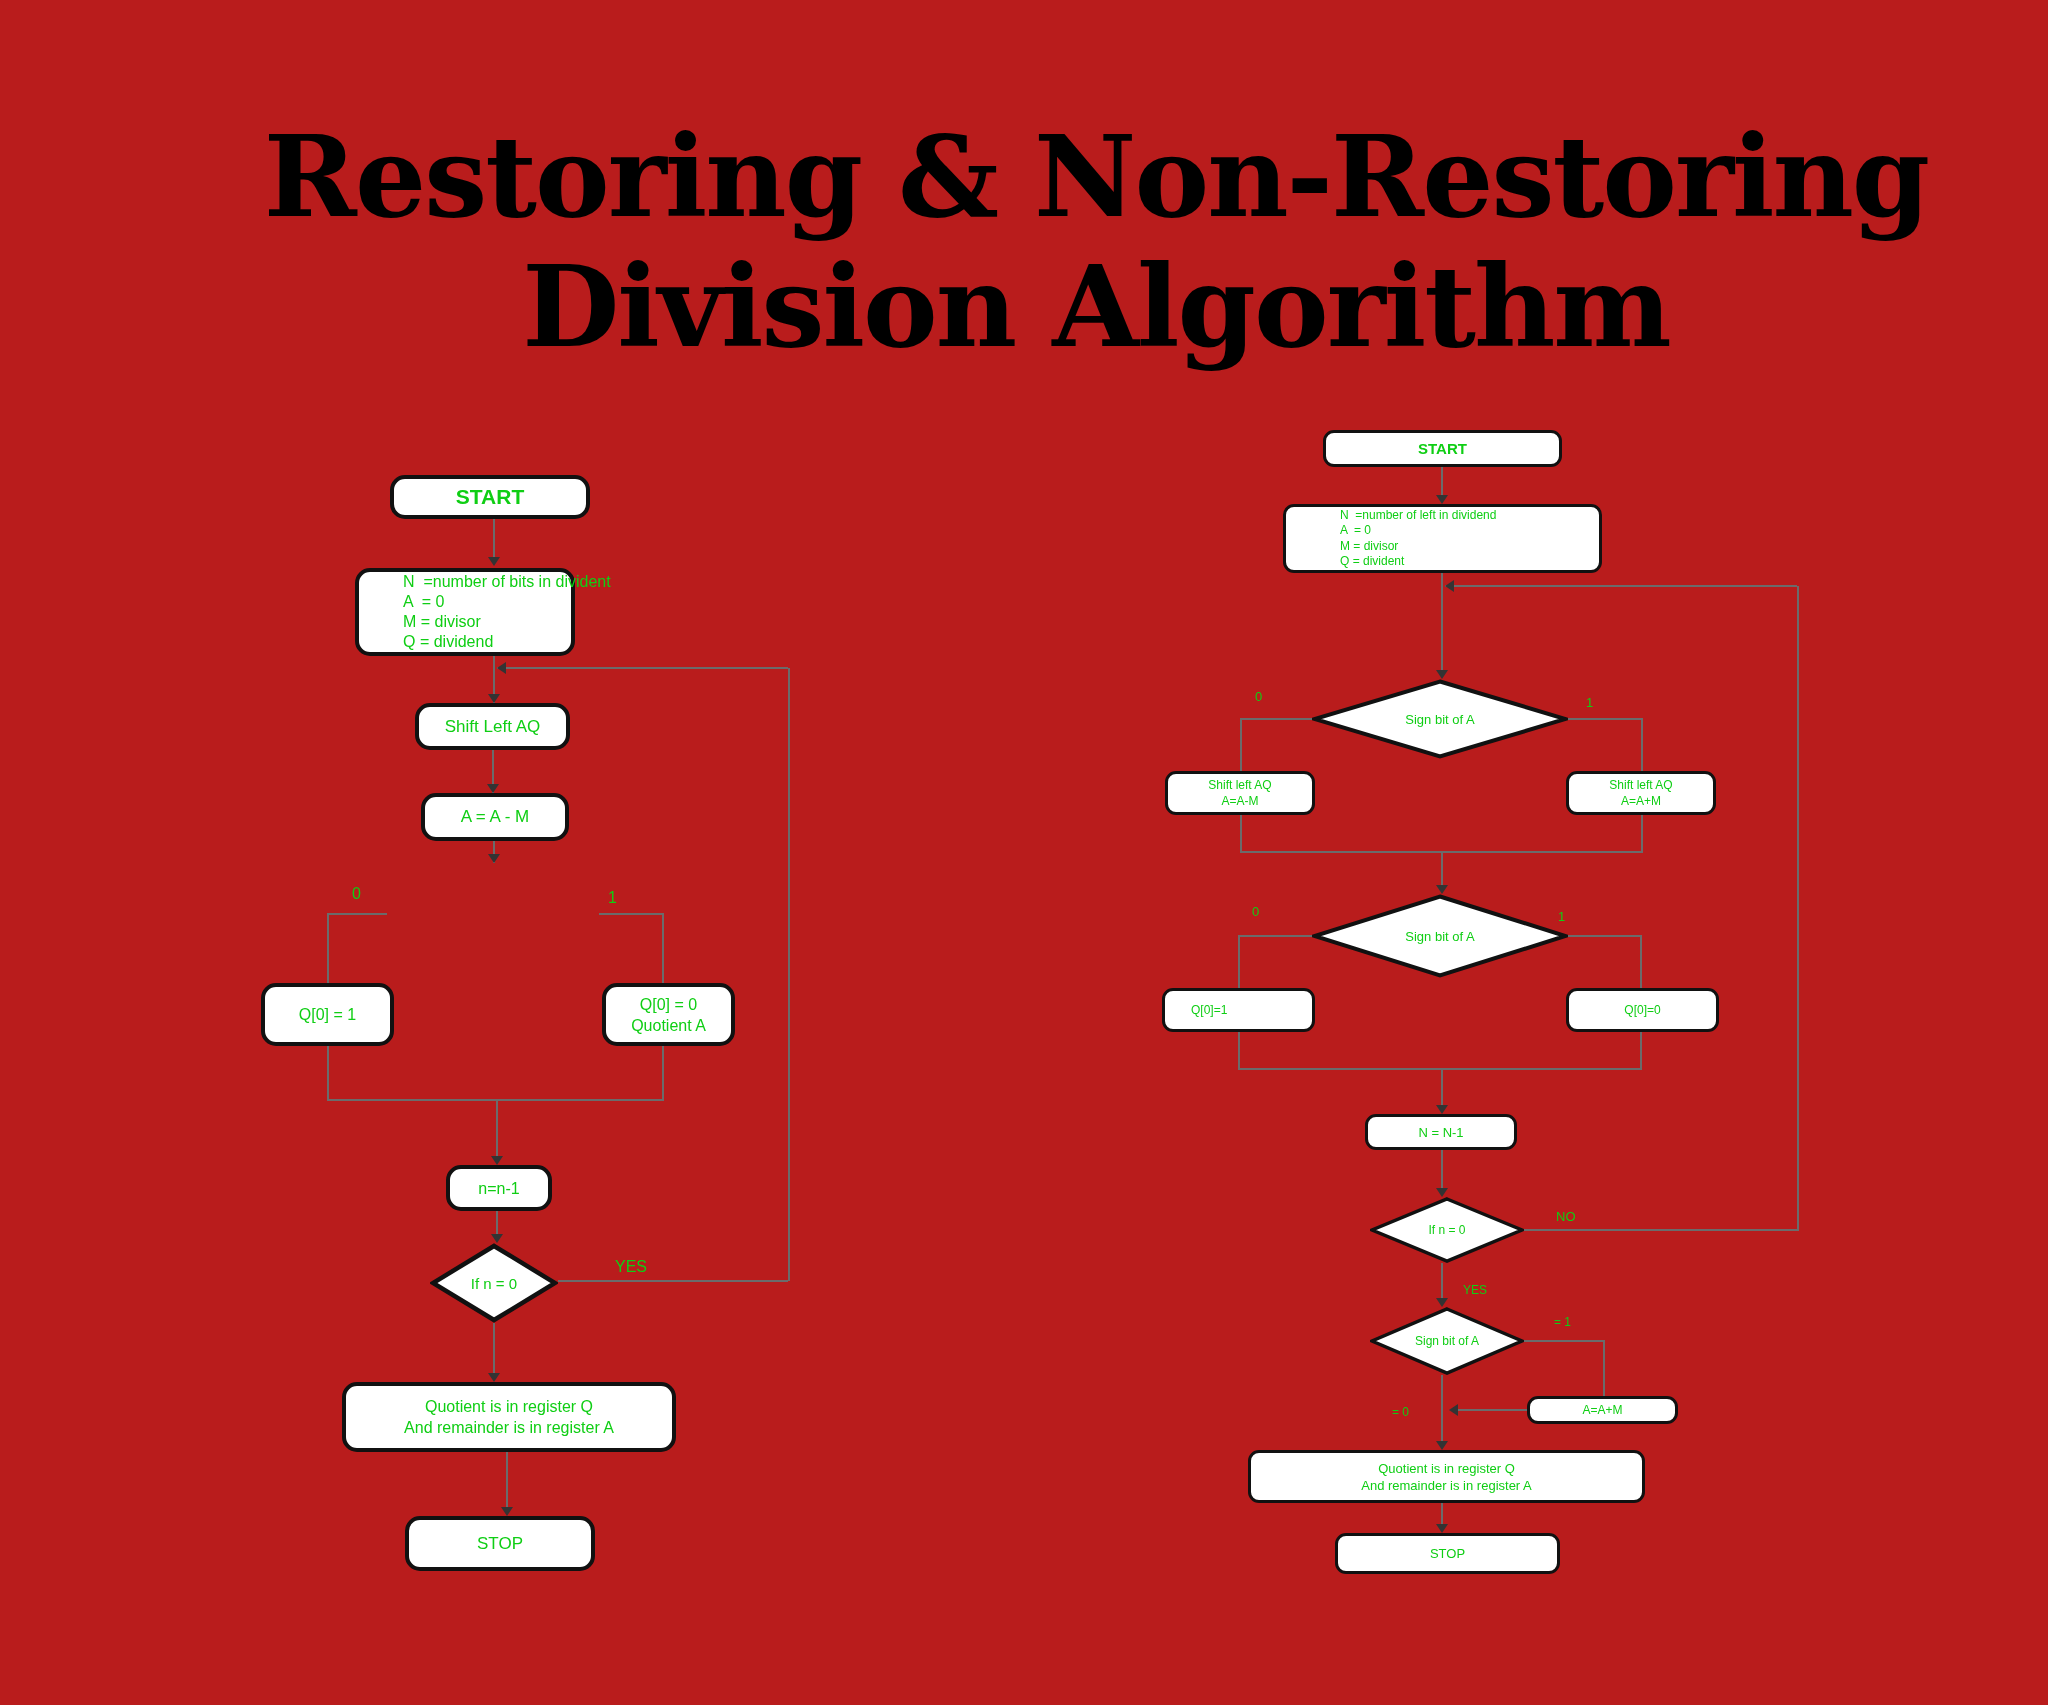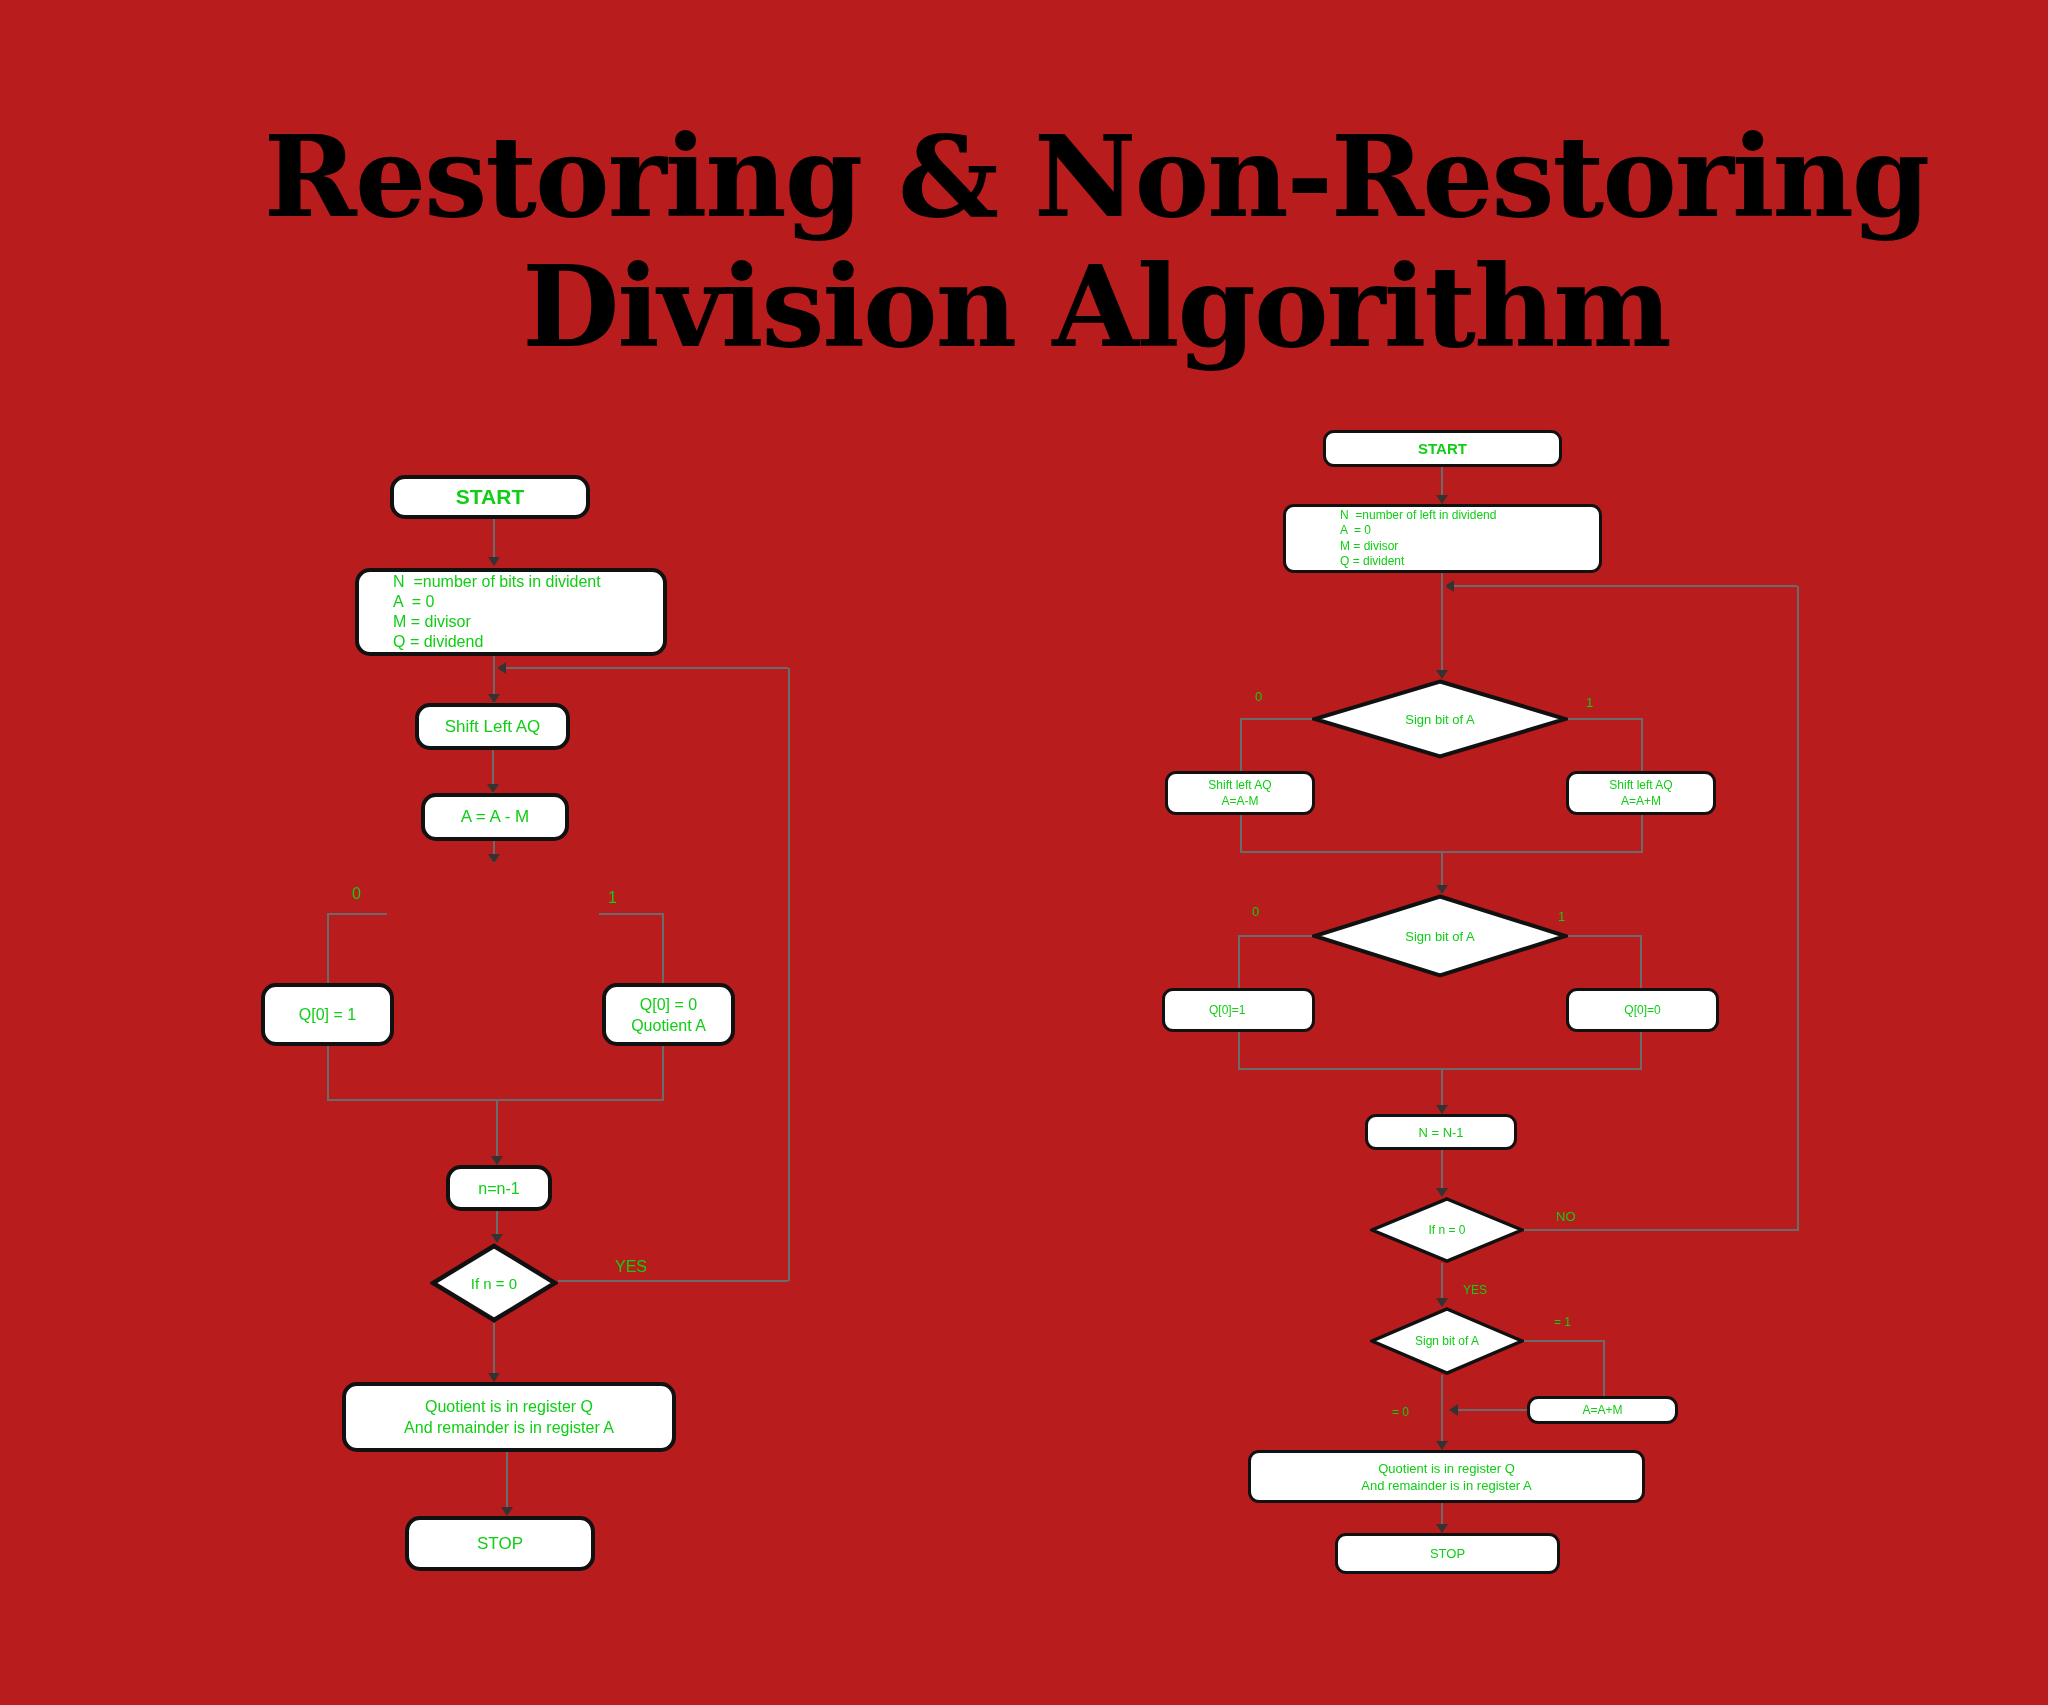--- a/index.html
+++ b/index.html
@@ -71,21 +71,21 @@
   <i class="hl" style="left:558px;top:1280px;width:230px"></i>
   <i class="vl" style="left:493px;top:1323px;height:53px"></i>
   <i class="arrd" style="left:488px;top:1373px"></i>
   <i class="vl" style="left:506px;top:1452px;height:58px"></i>
   <i class="arrd" style="left:501px;top:1507px"></i>
 
   <div class="box f21b" style="left:390px;top:475px;width:200px;height:44px">
     <div class="ln">START</div>
   </div>
 
-  <div class="box f16i leftalign" style="left:355px;top:568px;width:312px;height:88px;padding-left:34px">
+  <div class="box f16i leftalign" style="left:355px;top:568px;width:220px;height:88px;padding-left:44px">
     <div class="ln">N  =number of bits in divident</div>
     <div class="ln">A  = 0</div>
     <div class="ln">M = divisor</div>
     <div class="ln">Q = dividend</div>
   </div>
 
   <div class="box f17" style="left:415px;top:703px;width:155px;height:47px">
     <div class="ln">Shift Left AQ</div>
   </div>
 
@@ -197,21 +197,21 @@
 
   <div class="diamond" style="left:1312px;top:894px">
     <svg width="256" height="84" viewBox="0 0 256 84">
       <polygon points="128,2.5 253.5,42 128,81.5 2.5,42" fill="#fff" stroke="#111" stroke-width="4"></polygon>
     </svg>
     <div class="dtext f13">Sign bit of A</div>
   </div>
   <div class="blabel f13" style="left:1252px;top:903px">0</div>
   <div class="blabel f13" style="left:1558px;top:908px">1</div>
 
-  <div class="box b3 f12 leftalign" style="left:1162px;top:988px;width:153px;height:44px;padding-left:44px">
+  <div class="box b3 f12 leftalign" style="left:1162px;top:988px;width:153px;height:44px;padding-left:26px">
     <div class="ln">Q[0]=1</div>
   </div>
 
   <div class="box b3 f12" style="left:1566px;top:988px;width:153px;height:44px">
     <div class="ln">Q[0]=0</div>
   </div>
 
   <div class="box b3 f13" style="left:1365px;top:1114px;width:152px;height:36px">
     <div class="ln">N = N-1</div>
   </div>

